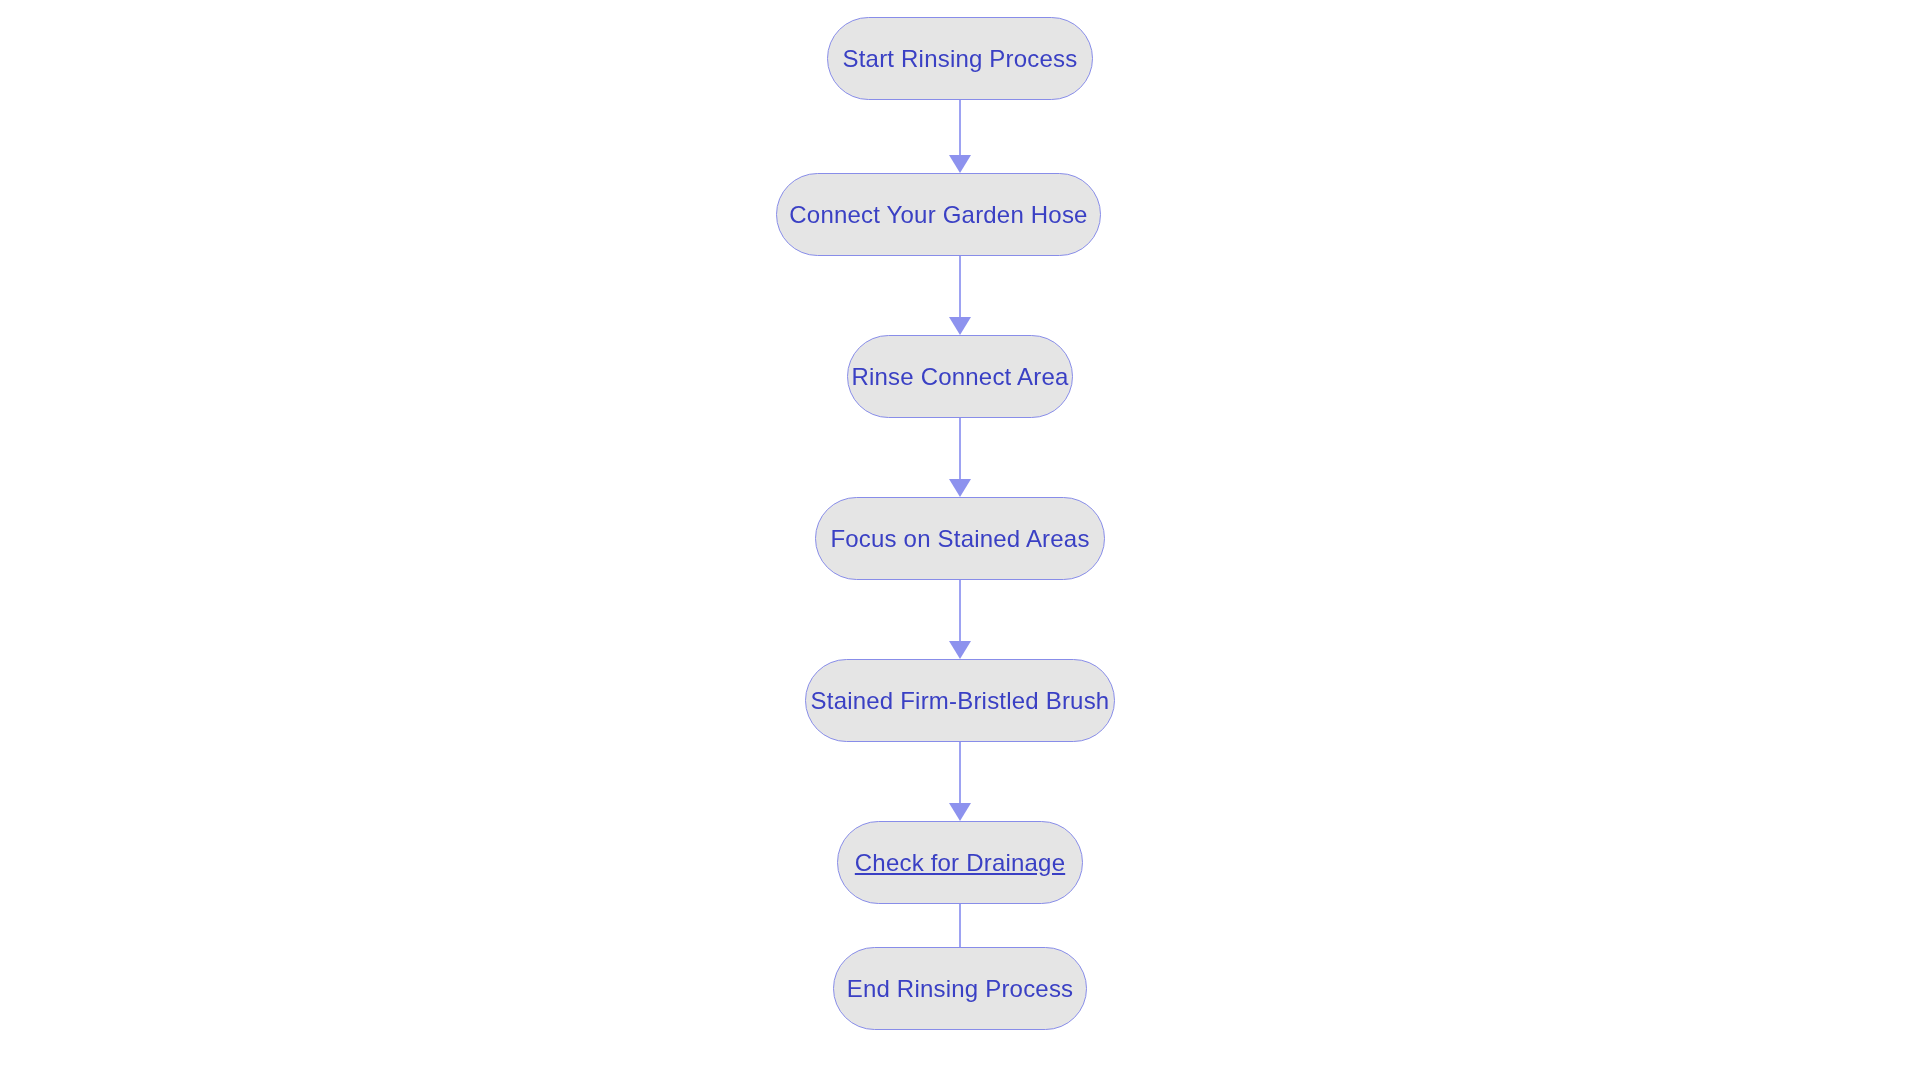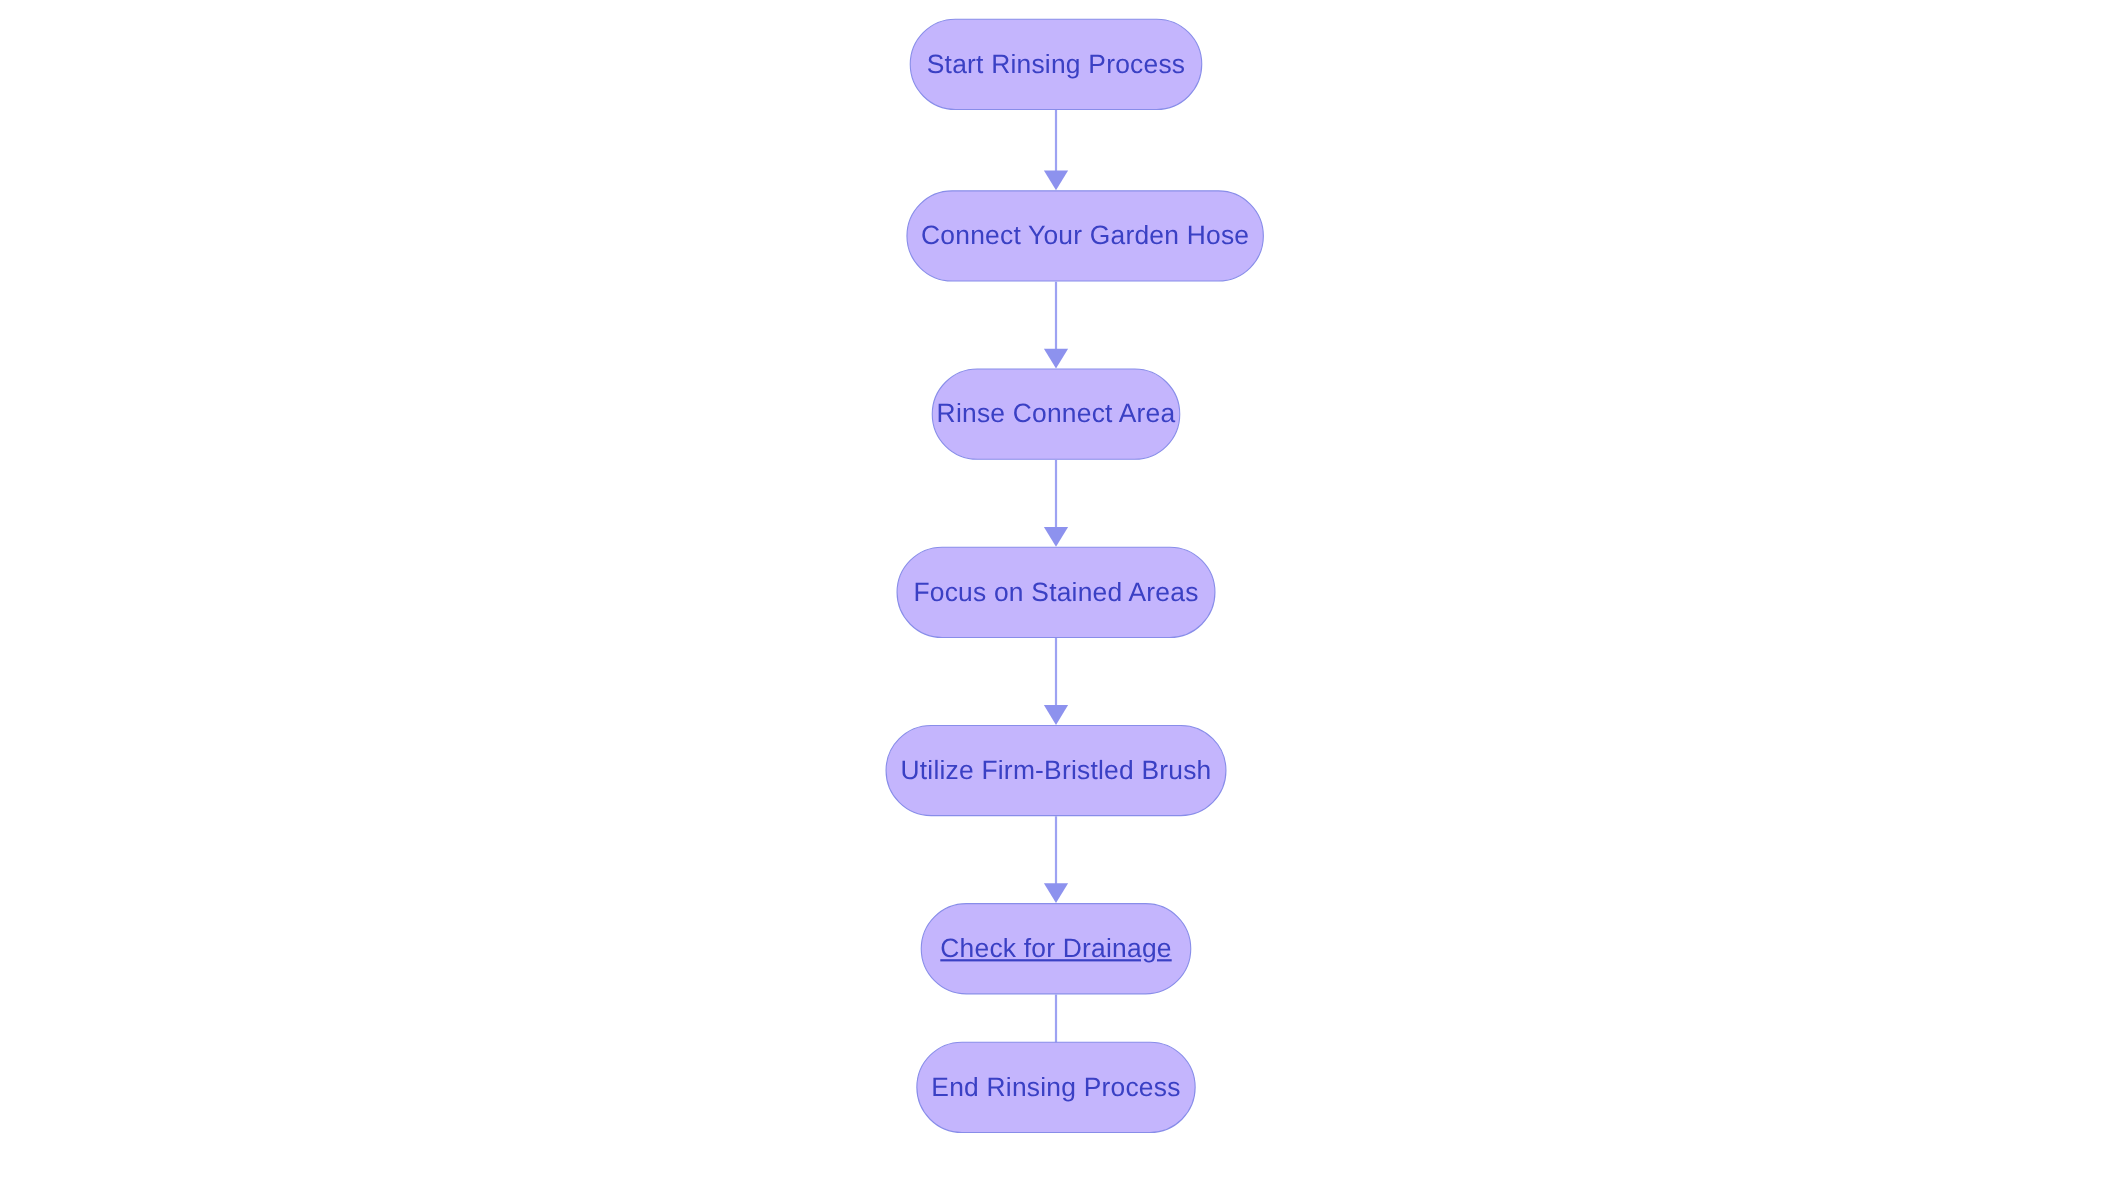--- a/index.html
+++ b/index.html
@@ -11,33 +11,33 @@
   }
   .canvas {
     position: relative;
     width: 1920px; height: 1083px;
     background: #ffffff;
   }
   .node {
     position: absolute;
     height: 83px;
     border-radius: 41.5px;
-    background: #c4b5fd;
+    background: #e5e5e5;
     border: 1.5px solid #888de9;
     color: #3a40c4;
     font-size: 24px;
     letter-spacing: 0.2px;
     display: flex;
     align-items: center;
     justify-content: center;
     text-align: center;
     white-space: nowrap;
   }
   .node-1 { top: 17px;  left: 827px; width: 266px; }
-  .node-2 { top: 173px; left: 824px; width: 325px; }
+  .node-2 { top: 173px; left: 776px; width: 325px; }
   .node-3 { top: 335px; left: 847px; width: 226px; }
   .node-4 { top: 497px; left: 815px; width: 290px; }
   .node-5 { top: 659px; left: 805px; width: 310px; }
   .node-6 { top: 821px; left: 837px; width: 246px; text-decoration: underline; }
   .node-7 { top: 947px; left: 833px; width: 254px; }
 
   .arrow {
     position: absolute;
     left: 949px;
     width: 22px;
@@ -90,21 +90,21 @@
     <div class="arrow-head"></div>
   </div>
 
   <div class="node node-4">Focus on Stained Areas</div>
 
   <div class="arrow arrow-4">
     <div class="arrow-line"></div>
     <div class="arrow-head"></div>
   </div>
 
-  <div class="node node-5">Utilize Firm-Bristled Brush</div>
+  <div class="node node-5">Stained Firm-Bristled Brush</div>
 
   <div class="arrow arrow-5">
     <div class="arrow-line"></div>
     <div class="arrow-head"></div>
   </div>
 
   <div class="node node-6">Check for Drainage</div>
 
   <div class="arrow arrow-6">
     <div class="arrow-line"></div>

